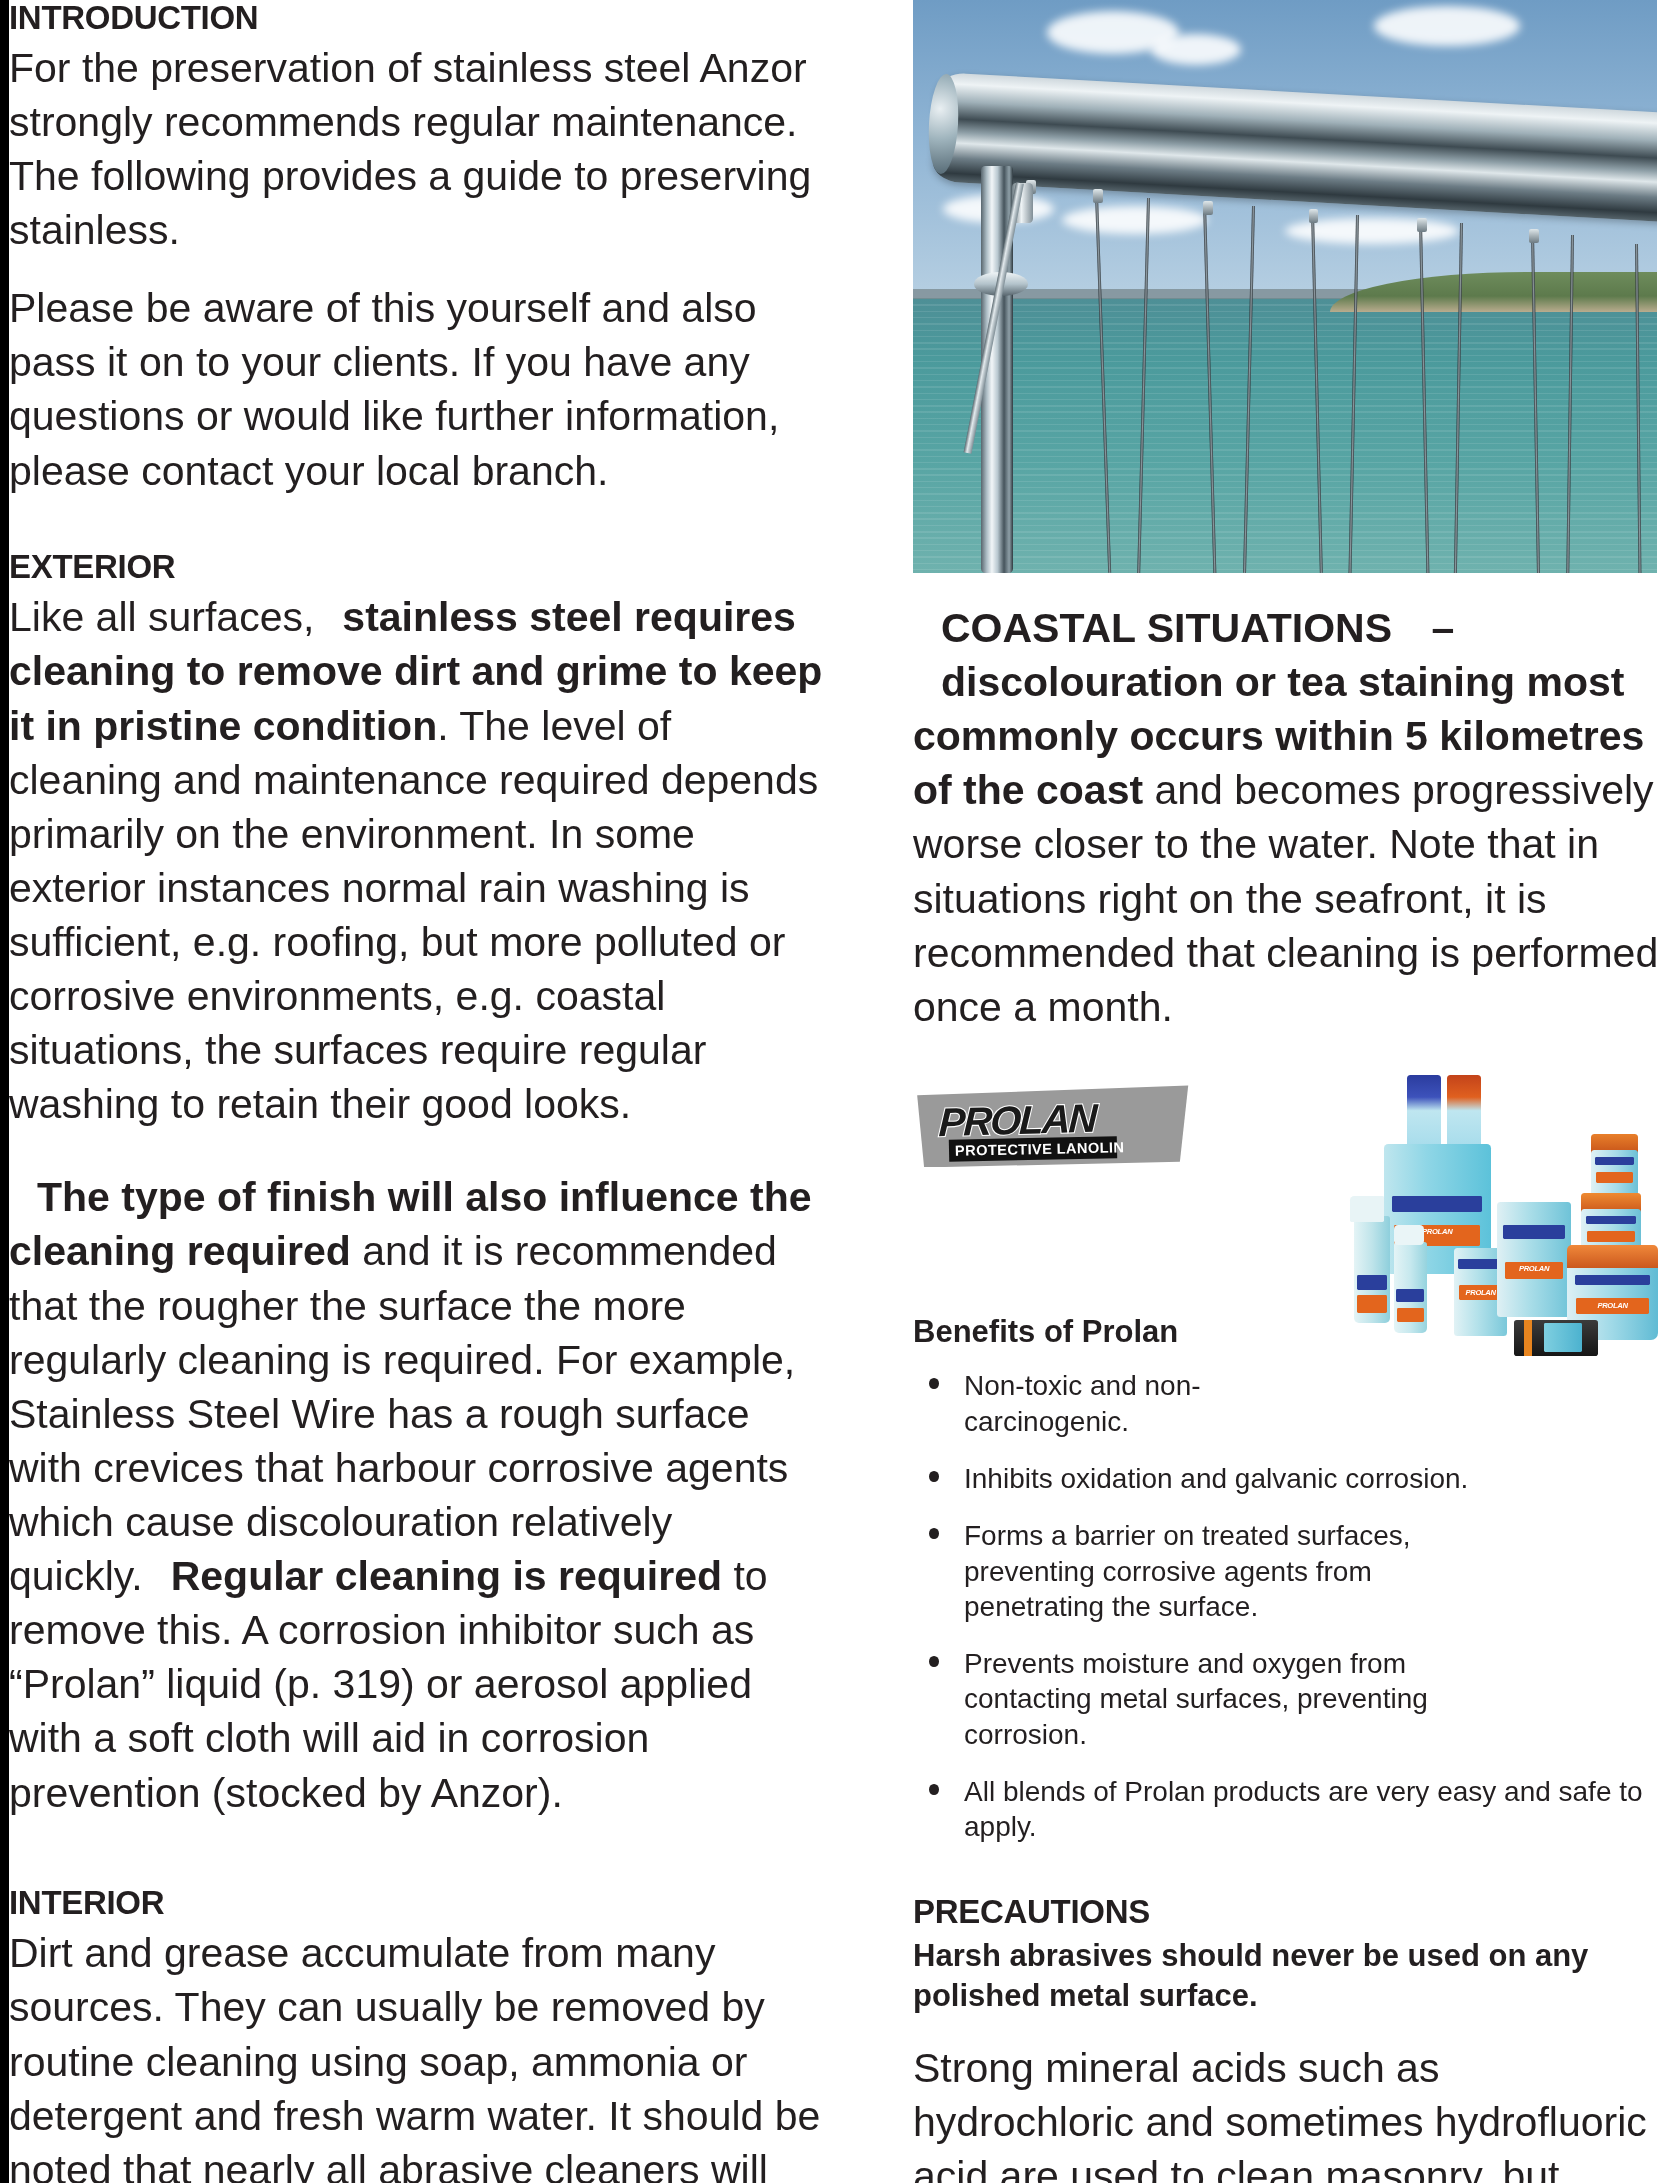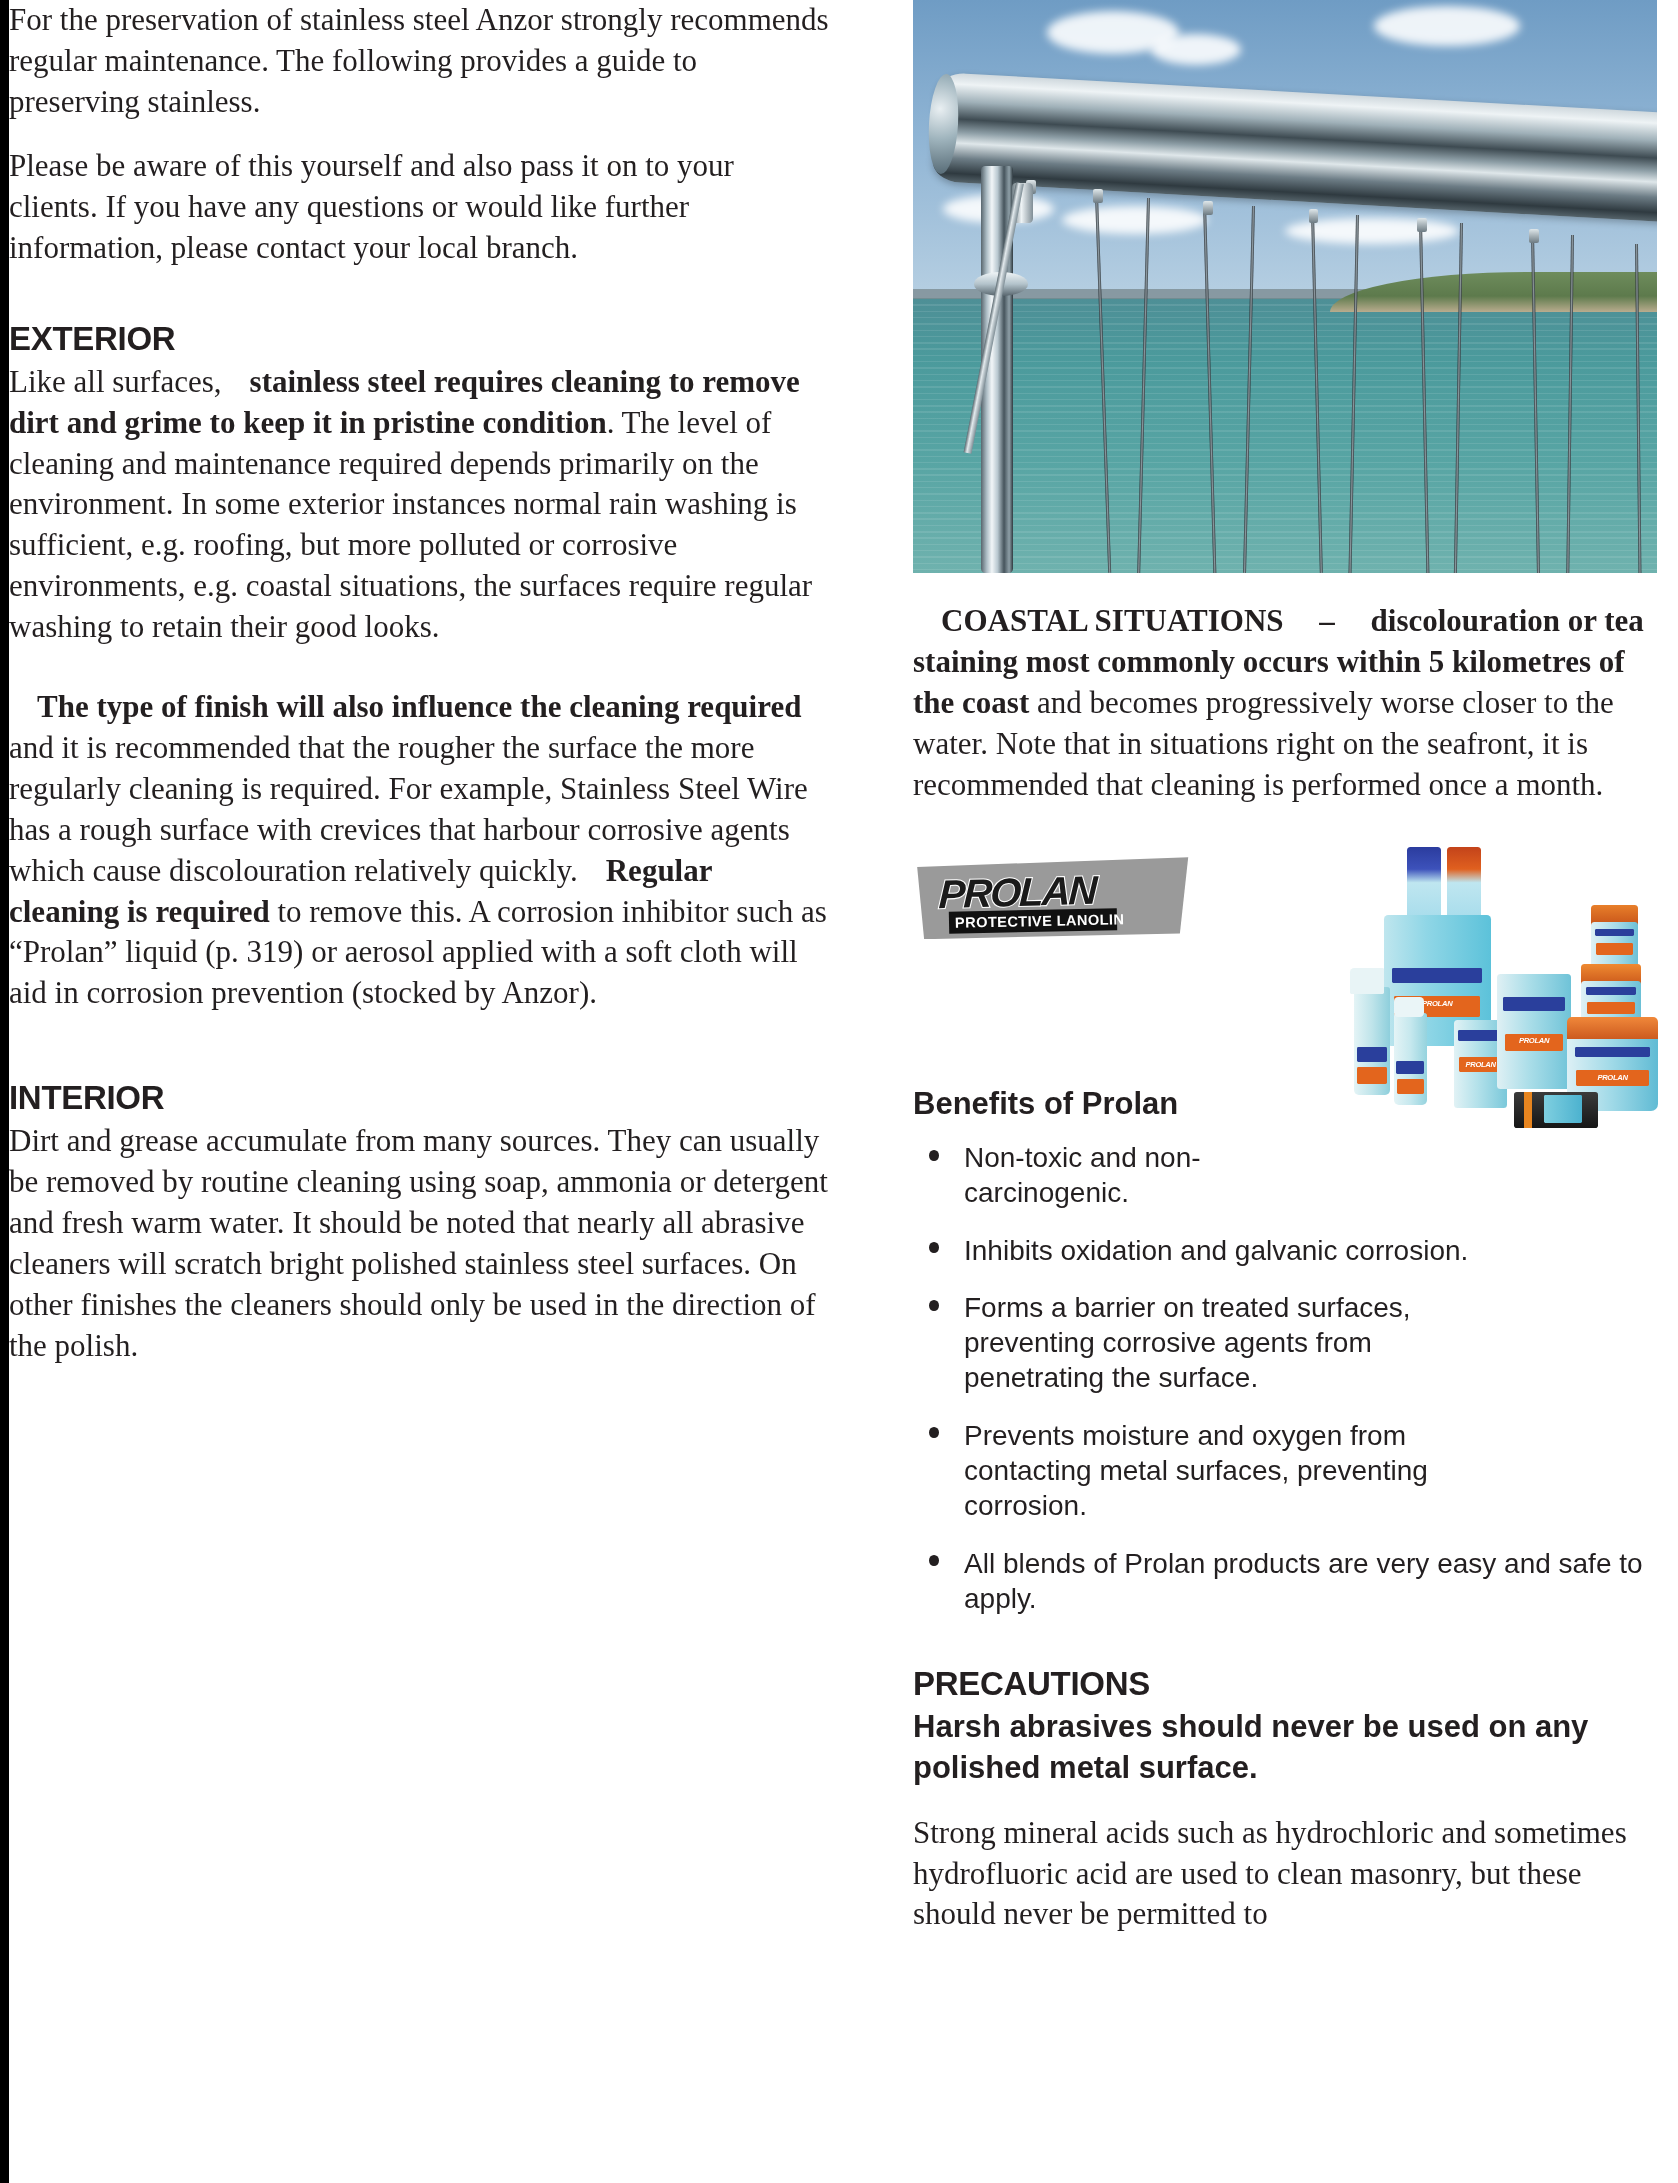--- a/index.html
+++ b/index.html
@@ -41,26 +41,25 @@
 
   h2.sec-head {
     font-size: 33px;
     font-weight: bold;
     letter-spacing: -0.3px;
     margin: 0 0 4.2px 0;
     line-height: 1.12;
     color: #231f20;
   }
   p.body {
-    font-size: 31px;
+    font-size: 41px;
     line-height: 1.32;
     margin: 0 0 23.6px 0;
     color: #231f20;
     font-weight: 400;
-    font-family: Liberation Serif, serif;
   }
   p.body.tight { margin-bottom: 0; }
   p.lead-bold {
     font-size: 31px;
     line-height: 1.32;
     margin: 0 0 23.6px 0;
     font-weight: bold;
     color: #231f20;
   }
   b, strong { font-weight: bold; margin-left: 28px; }
@@ -312,20 +311,21 @@
 </style>
 </head>
 <body>
 
 <div id="page">
 
   <div id="left-bleed"></div>
 
   <div id="col-left" class="col">
 
+    <h2 class="sec-head">INTRODUCTION</h2>
 
     <p class="body">For the preservation of stainless steel Anzor strongly recommends regular maintenance. The following provides a guide to preserving stainless.</p>
 
     <p class="body">Please be aware of this yourself and also pass it on to your clients. If you have any questions or would like further information, please contact your local branch.</p>
 
     <div class="gap-md"></div>
 
     <h2 class="sec-head">EXTERIOR</h2>
 
     <p class="body"><span>Like all surfaces,</span><b>stainless steel requires cleaning to remove dirt and grime to keep it in pristine condition</b><span>. The level of cleaning and maintenance required depends primarily on the environment. In some exterior instances normal rain washing is sufficient, e.g. roofing, but more polluted or corrosive environments, e.g. coastal situations, the surfaces require regular washing to retain their good looks.</span></p>

